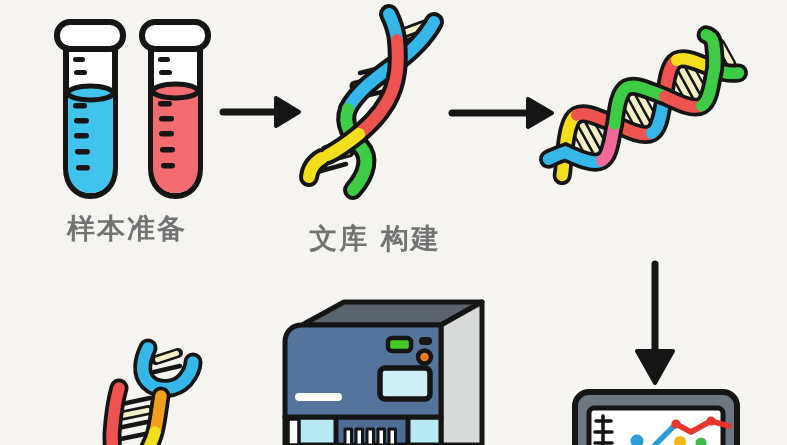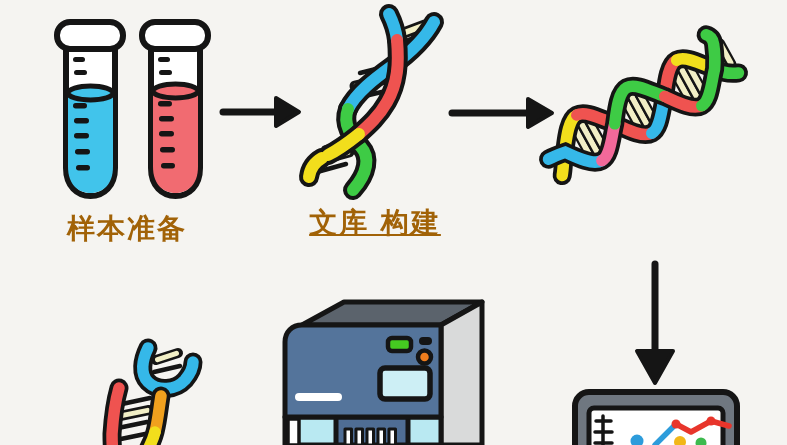--- a/index.html
+++ b/index.html
@@ -10,21 +10,21 @@
     overflow:hidden;
     font-family:"DejaVu Sans", sans-serif;
   }
   .art{position:absolute;left:0;top:0;}
   .step-label{
     position:absolute;
     transform:translateX(-50%);
     font-weight:bold;
     font-size:28px;
     letter-spacing:2px;
-    color:#a16207;
+    color:#737373;
     white-space:nowrap;
   }
 </style>
 </head>
 <body>
 
 <div class="canvas">
 
   <svg class="art" width="787" height="445" viewBox="0 0 787 445">
 
@@ -222,16 +222,16 @@
         <circle cx="676" cy="424" r="4.5" fill="#e8352b" stroke="none"></circle>
         <circle cx="711" cy="421" r="4.5" fill="#e8352b" stroke="none"></circle>
         <circle cx="680" cy="442" r="6" fill="#f2b718" stroke="none"></circle>
         <circle cx="701" cy="443" r="5.5" fill="#3dba4e" stroke="none"></circle>
       </g>
     </g>
   </svg>
 
   <div class="step-label" style="left:127px; top:210px;">样本准备</div>
 
-  <div class="step-label" style="left:375px; top:204px;text-decoration:underline;">文库 构建</div>
+  <div class="step-label" style="left:375px; top:220px;">文库 构建</div>
 
 
 </div>
 
 </body></html>

